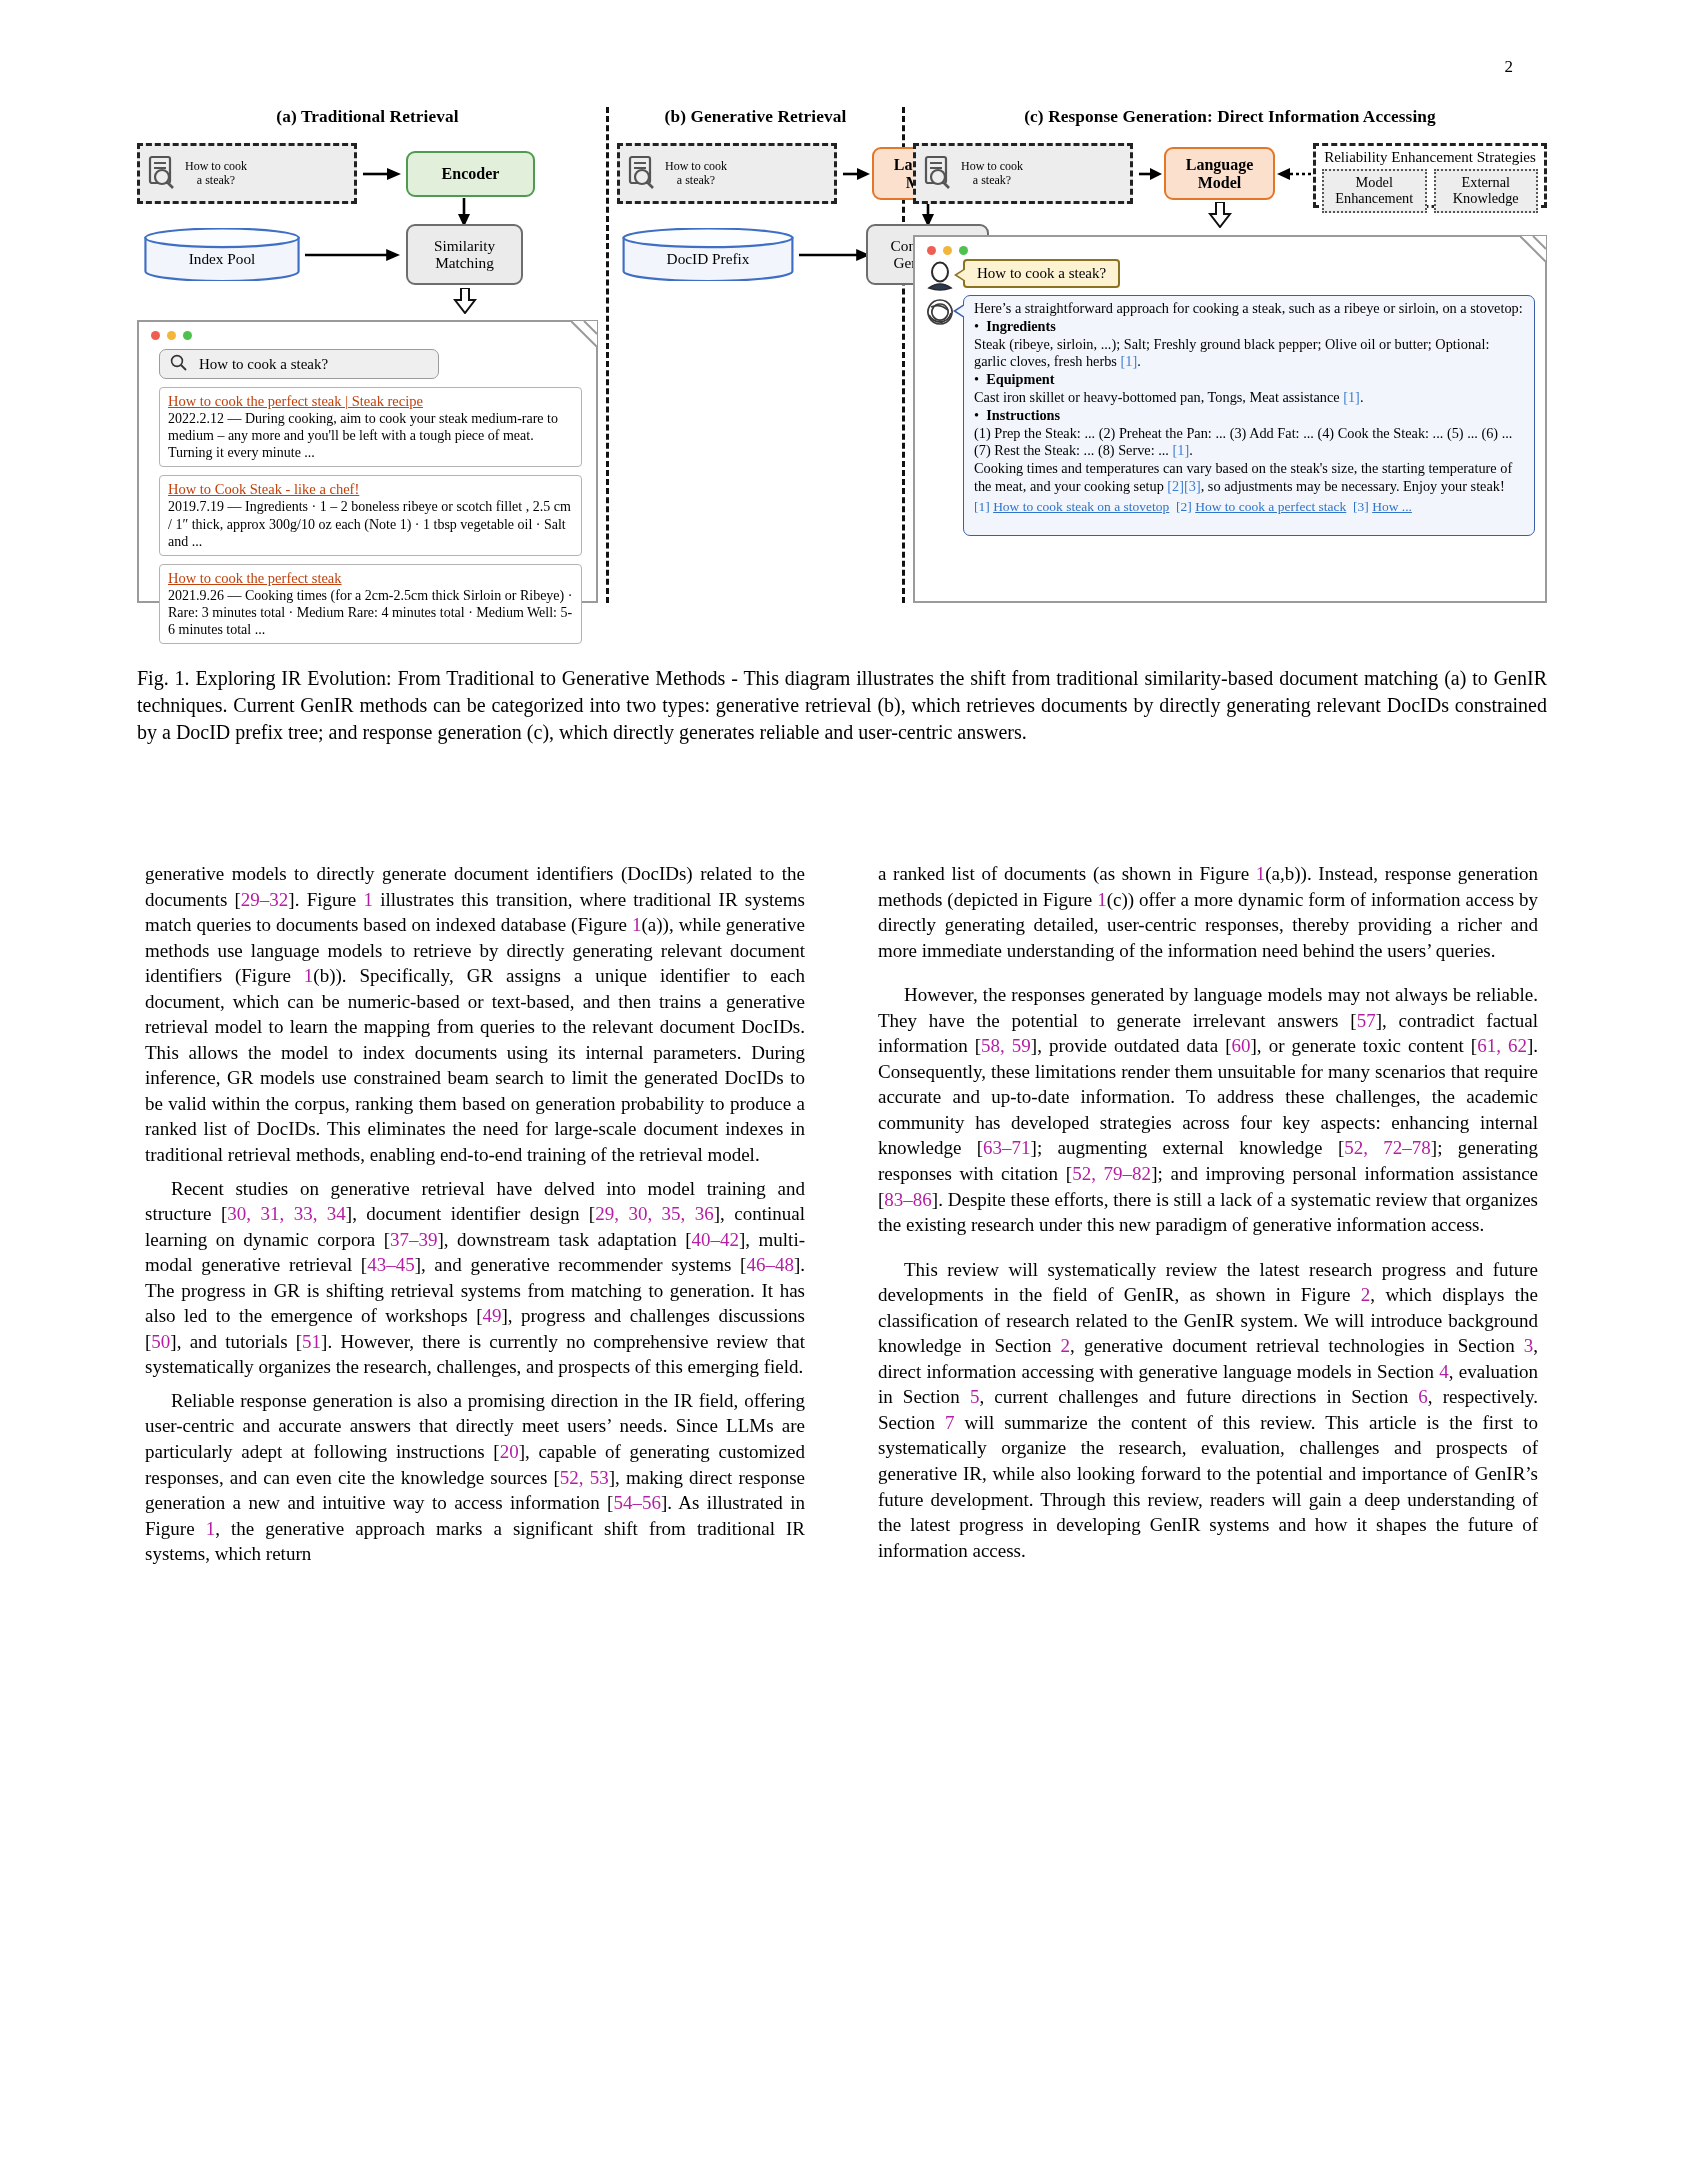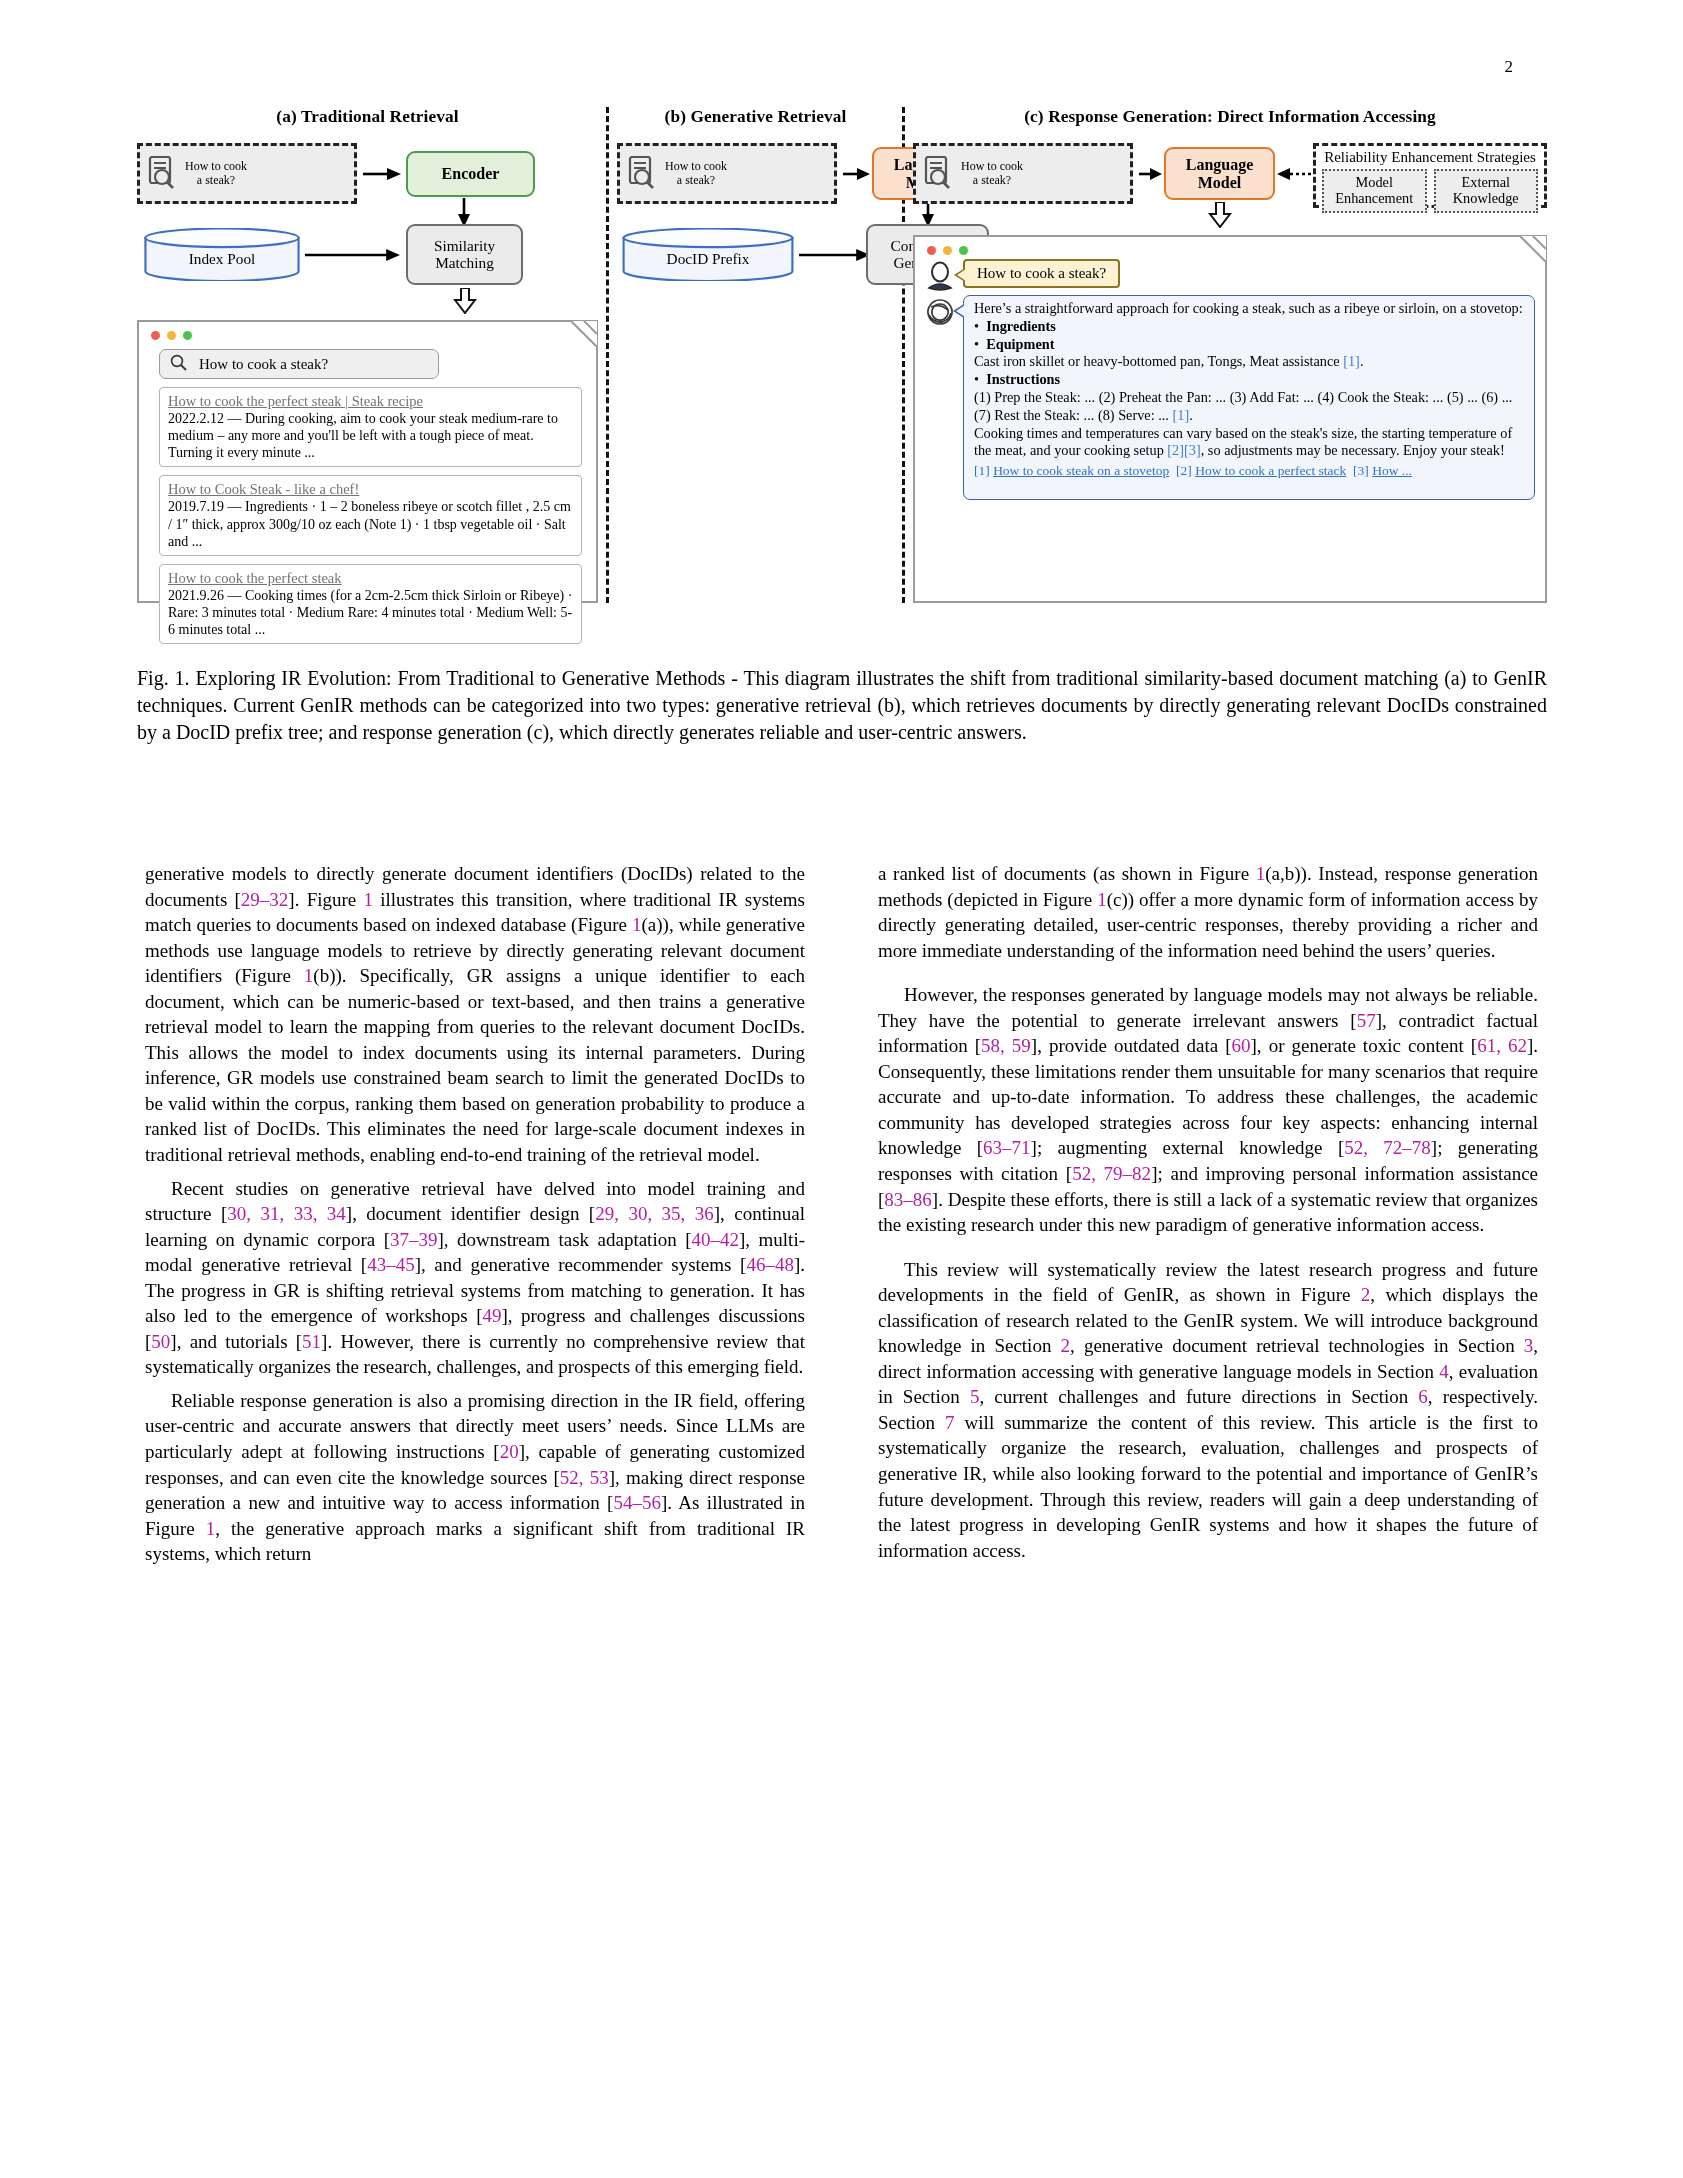--- a/index.html
+++ b/index.html
@@ -87,21 +87,21 @@
     background:#efefef;height:30px;display:flex;align-items:center;
     padding:0 10px;gap:12px;width:280px;box-sizing:border-box;
   }
   .searchbar .stxt{font-size:15px;}
 
   .result{
     margin:8px 14px 0 20px;border:1.2px solid #b4b4b4;border-radius:4px;
     padding:4px 8px 5px 8px;background:#fff;
   }
   .result-title{
-    color:#737373;text-decoration:underline;font-size:14.5px;line-height:1.25;
+    color:#c2410c;text-decoration:underline;font-size:14.5px;line-height:1.25;
   }
   .result-snip{font-size:14px;line-height:1.22;}
 
   
   .chat-row{display:flex;align-items:flex-start;gap:4px;padding:4px 0 0 0;}
   .avatar{flex:0 0 auto;width:34px;display:flex;justify-content:center;padding-top:2px;}
   .bubble-user{
     position:relative;border:2px solid #8a7320;background:#fdf3d3;
     border-radius:4px;padding:4px 12px;font-size:15px;margin-left:2px;
   }
@@ -426,20 +426,23 @@
                   <path d="M4,18 q4,8 14,7"></path>
                   <path d="M26,16 q-2,9 -12,9"></path>
                 </g>
               </svg>
             </span>
             <div class="bubble-bot" style="width:550px;">
               <p class="b-line">Here’s a straightforward approach for cooking a steak, such as a ribeye or sirloin, on a stovetop:</p>
               <p class="b-bullet">
                 <span class="bdot">•</span>&nbsp;&nbsp;<span>Ingredients</span>
               </p>
+              <p class="b-line">
+                <span>Steak (ribeye, sirloin, ...); Salt; Freshly ground black pepper; Olive oil or butter; Optional: garlic cloves, fresh herbs </span><span class="cit">[1]</span>.
+              </p>
               <p class="b-bullet">
                 <span class="bdot">•</span>&nbsp;&nbsp;<span>Equipment</span>
               </p>
               <p class="b-line">
                 <span>Cast iron skillet or heavy-bottomed pan, Tongs, Meat assistance </span><span class="cit">[1]</span>.
               </p>
               <p class="b-bullet">
                 <span class="bdot">•</span>&nbsp;&nbsp;<span>Instructions</span>
               </p>
               <p class="b-line">

